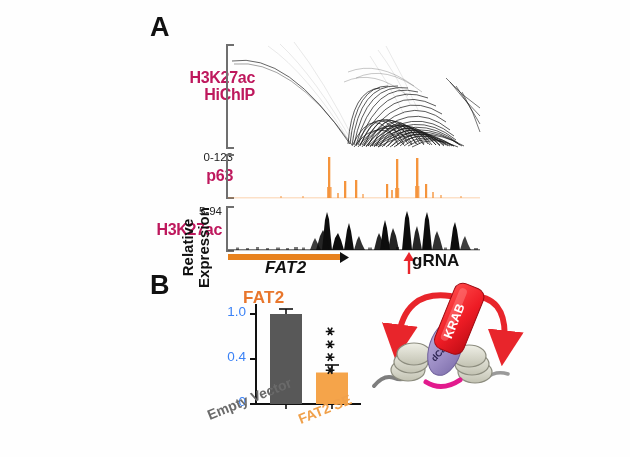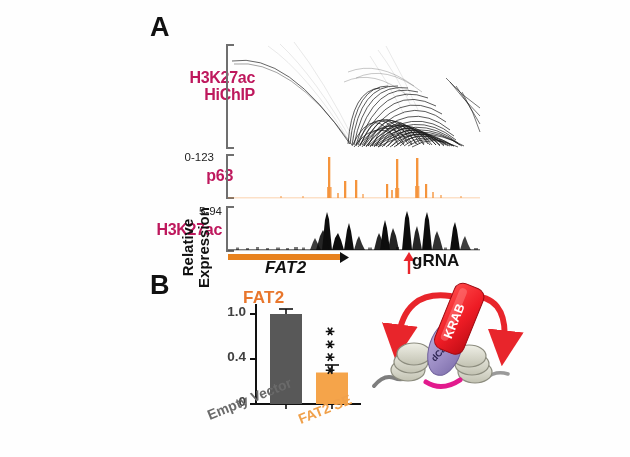--- a/index.html
+++ b/index.html
@@ -21,21 +21,21 @@
   .axis-bracket{position:absolute;border-left:2px solid #6f6f6f;}
   .axis-bracket::before,.axis-bracket::after{content:"";position:absolute;left:0;
             width:6px;height:2px;background:#6f6f6f;}
   .axis-bracket::before{top:0;} .axis-bracket::after{bottom:0;}
 
   svg{display:block;overflow:visible;}
   .trackbox{position:absolute;}
 
   
   #chartB{position:absolute;left:196px;top:286px;width:175px;height:160px;}
-  .y-tick{position:absolute;font-size:13.5px;color:#404040;font-weight:bold;text-align:right;width:34px;}
+  .y-tick{position:absolute;font-size:13.5px;color:#3b82f6;font-weight:normal;text-align:right;width:34px;}
   .ylabel{position:absolute;font-size:15px;font-weight:bold;color:#111;
           transform:rotate(-90deg);transform-origin:left top;white-space:nowrap;line-height:1.08;text-align:center;}
   #chart-title{position:absolute;left:243px;top:288px;font-size:17px;font-weight:bold;
                color:#E8762C;letter-spacing:.3px;}
   .xcat{position:absolute;font-size:14px;font-weight:bold;white-space:nowrap;
         transform:rotate(-22deg);transform-origin:left top;}
   #xcat-0{color:#6a6a6a;} #xcat-1{color:#F0A04A;}
   #sig-stars{position:absolute;font-size:13px;font-weight:bold;color:#111;
              letter-spacing:2px;transform:rotate(90deg);transform-origin:left top;white-space:nowrap;}
 
@@ -49,21 +49,21 @@
 <div class="fig">
 
   <div class="panel-letter" id="panel-a-letter">A</div>
 
 
   <div class="track-label" style="left:150px;top:70px;width:105px;">
     <span>H3K27ac</span><br>
     <span>HiChIP</span>
   </div>
 
-  <div class="scale-label" style="left:152px;top:151px;width:62px;">0-123</div>
+  <div class="scale-label" style="left:171px;top:151px;width:62px;">0-123</div>
   <div class="track-label" style="left:171px;top:168px;width:62px;">p63</div>
 
   <div class="scale-label" style="left:160px;top:205px;width:62px;">5-94</div>
   <div class="track-label" style="left:140px;top:222px;width:82px;">H3K27ac</div>
 
   <div class="axis-bracket" style="left:226px;top:44px;height:105px;"></div>
   <div class="axis-bracket" style="left:226px;top:154px;height:45px;"></div>
   <div class="axis-bracket" style="left:226px;top:206px;height:46px;"></div>
 
   <div class="trackbox" style="left:228px;top:44px;width:252px;height:106px;">

